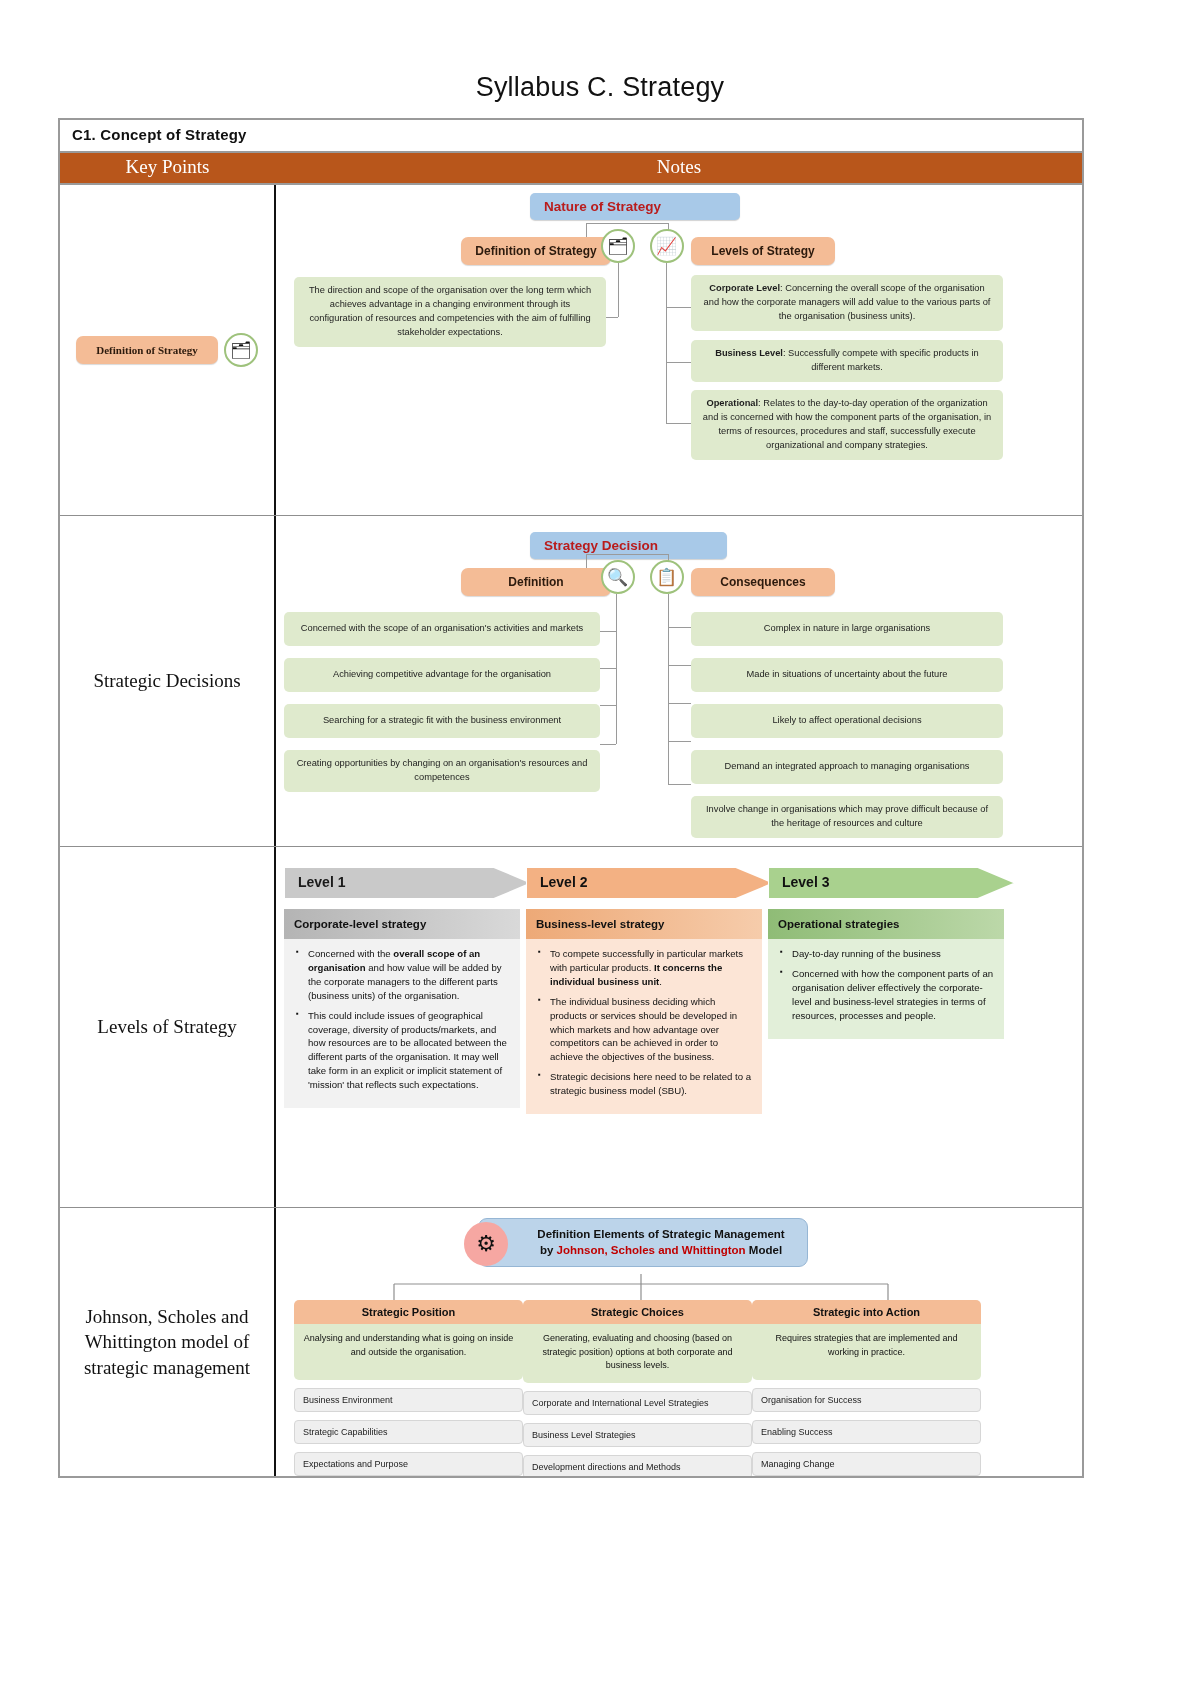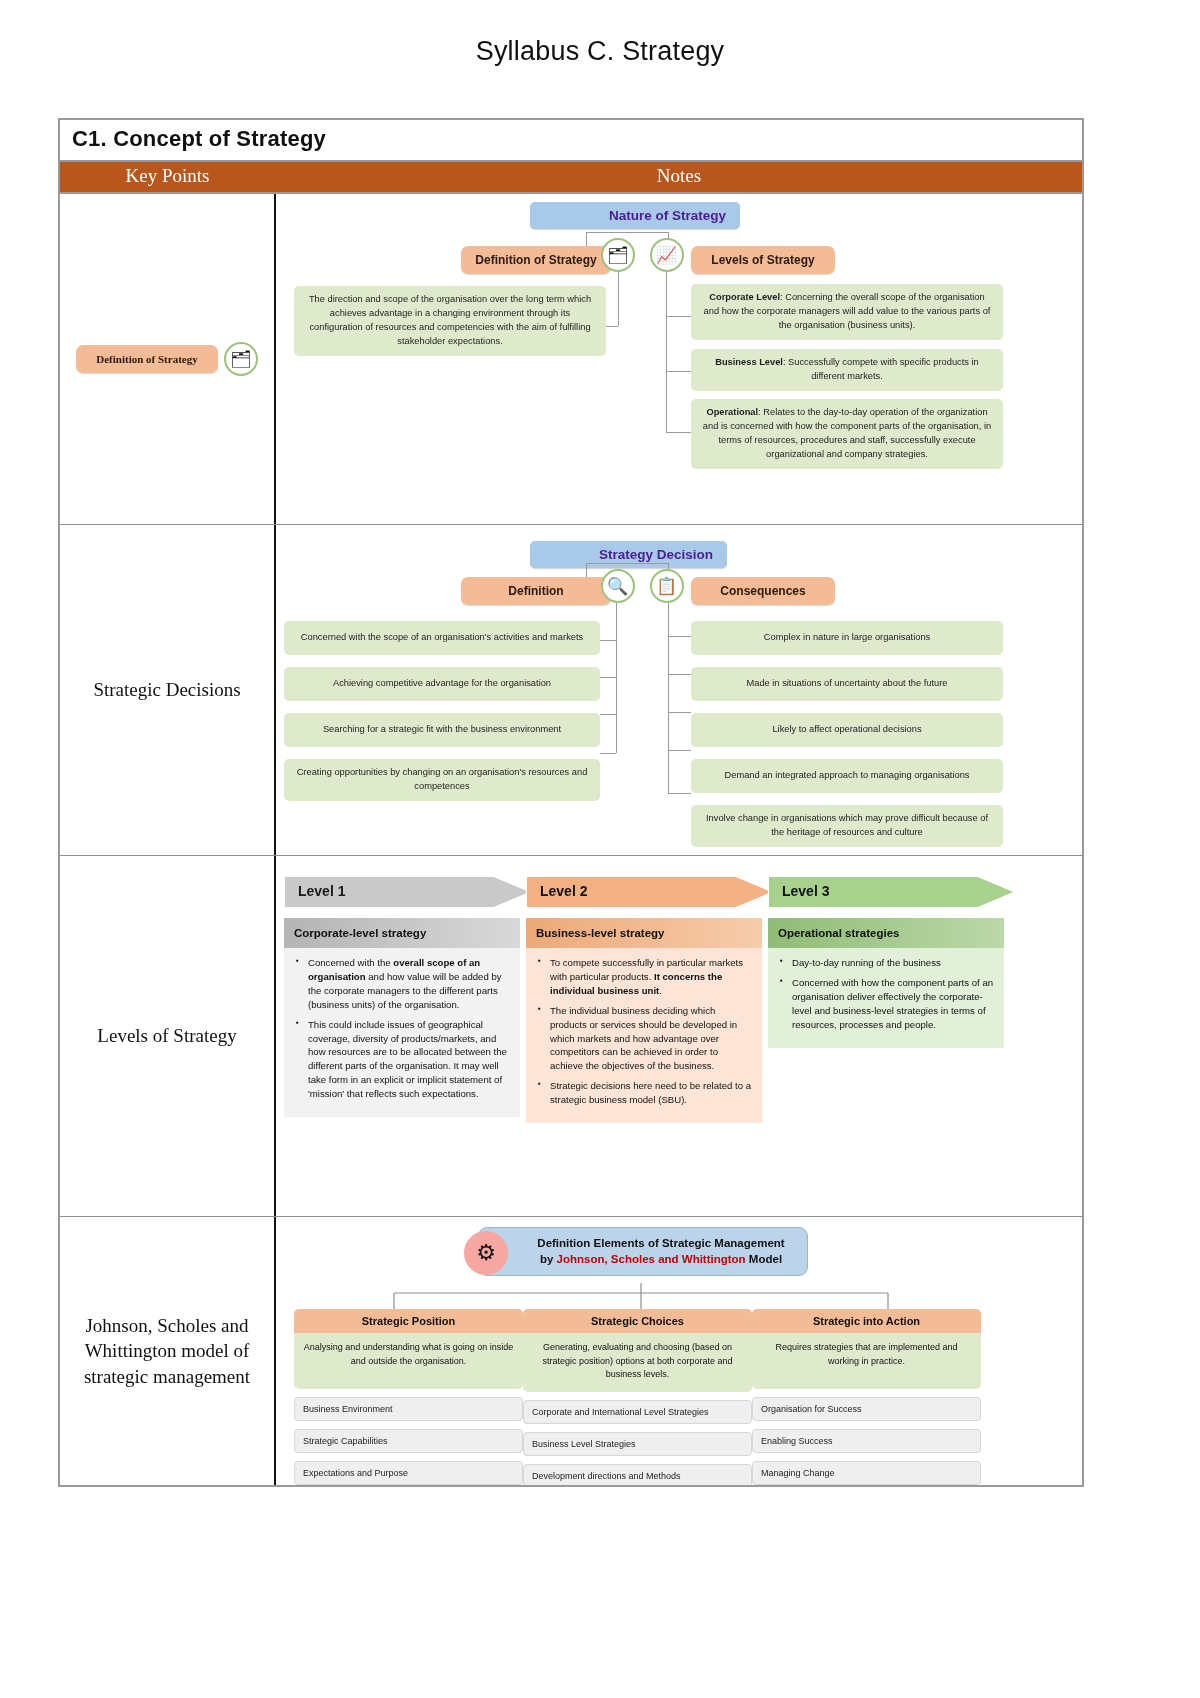--- a/index.html
+++ b/index.html
@@ -11,36 +11,36 @@
     overflow: hidden;
   }
   .page { width: 1200px; height: 1698px; position: relative; }
 
   
   .doc-title {
     text-align: center;
     font-size: 27px;
     font-weight: 400;
     letter-spacing: .2px;
-    padding-top: 36px;
+    padding-top: 72px;
     font-family: "Liberation Sans", sans-serif;
   }
 
   
   .tbl {
     position: absolute;
     left: 58px; top: 118px;
     width: 1026px;
     border: 2px solid #9a9a9a;
     background: #fff;
   }
   .band-section {
     border-bottom: 2px solid #9a9a9a;
     padding: 6px 18px 8px 12px;
-    font-size: 22px;
+    font-size: 15px;
     font-weight: 600;
     letter-spacing: .2px;
   }
   .band-head {
     display: flex;
     background: #b8561b;
     color: #fff;
     border-bottom: 2px solid #9a9a9a;
   }
   .band-head .hcell {
@@ -64,24 +64,24 @@
     padding: 8px 10px;
     line-height: 1.35;
   }
   .cell-notes { flex: 1; position: relative; padding: 10px 8px 12px; }
 
   
   .mm { position: relative; }
   .node-blue {
     background: #a8c9e8;
     border-radius: 5px;
-    color: #4c1d95;
+    color: #b91c1c;
     font-weight: 700;
     font-size: 13.5px;
-    text-align: right;
+    text-align: left;
     padding: 6px 14px;
     box-shadow: 0 1px 1px rgba(0,0,0,.18);
   }
   .node-orange {
     background: #f4bc96;
     border-radius: 7px;
     color: #2c1a0d;
     font-weight: 700;
     font-size: 12px;
     text-align: center;

